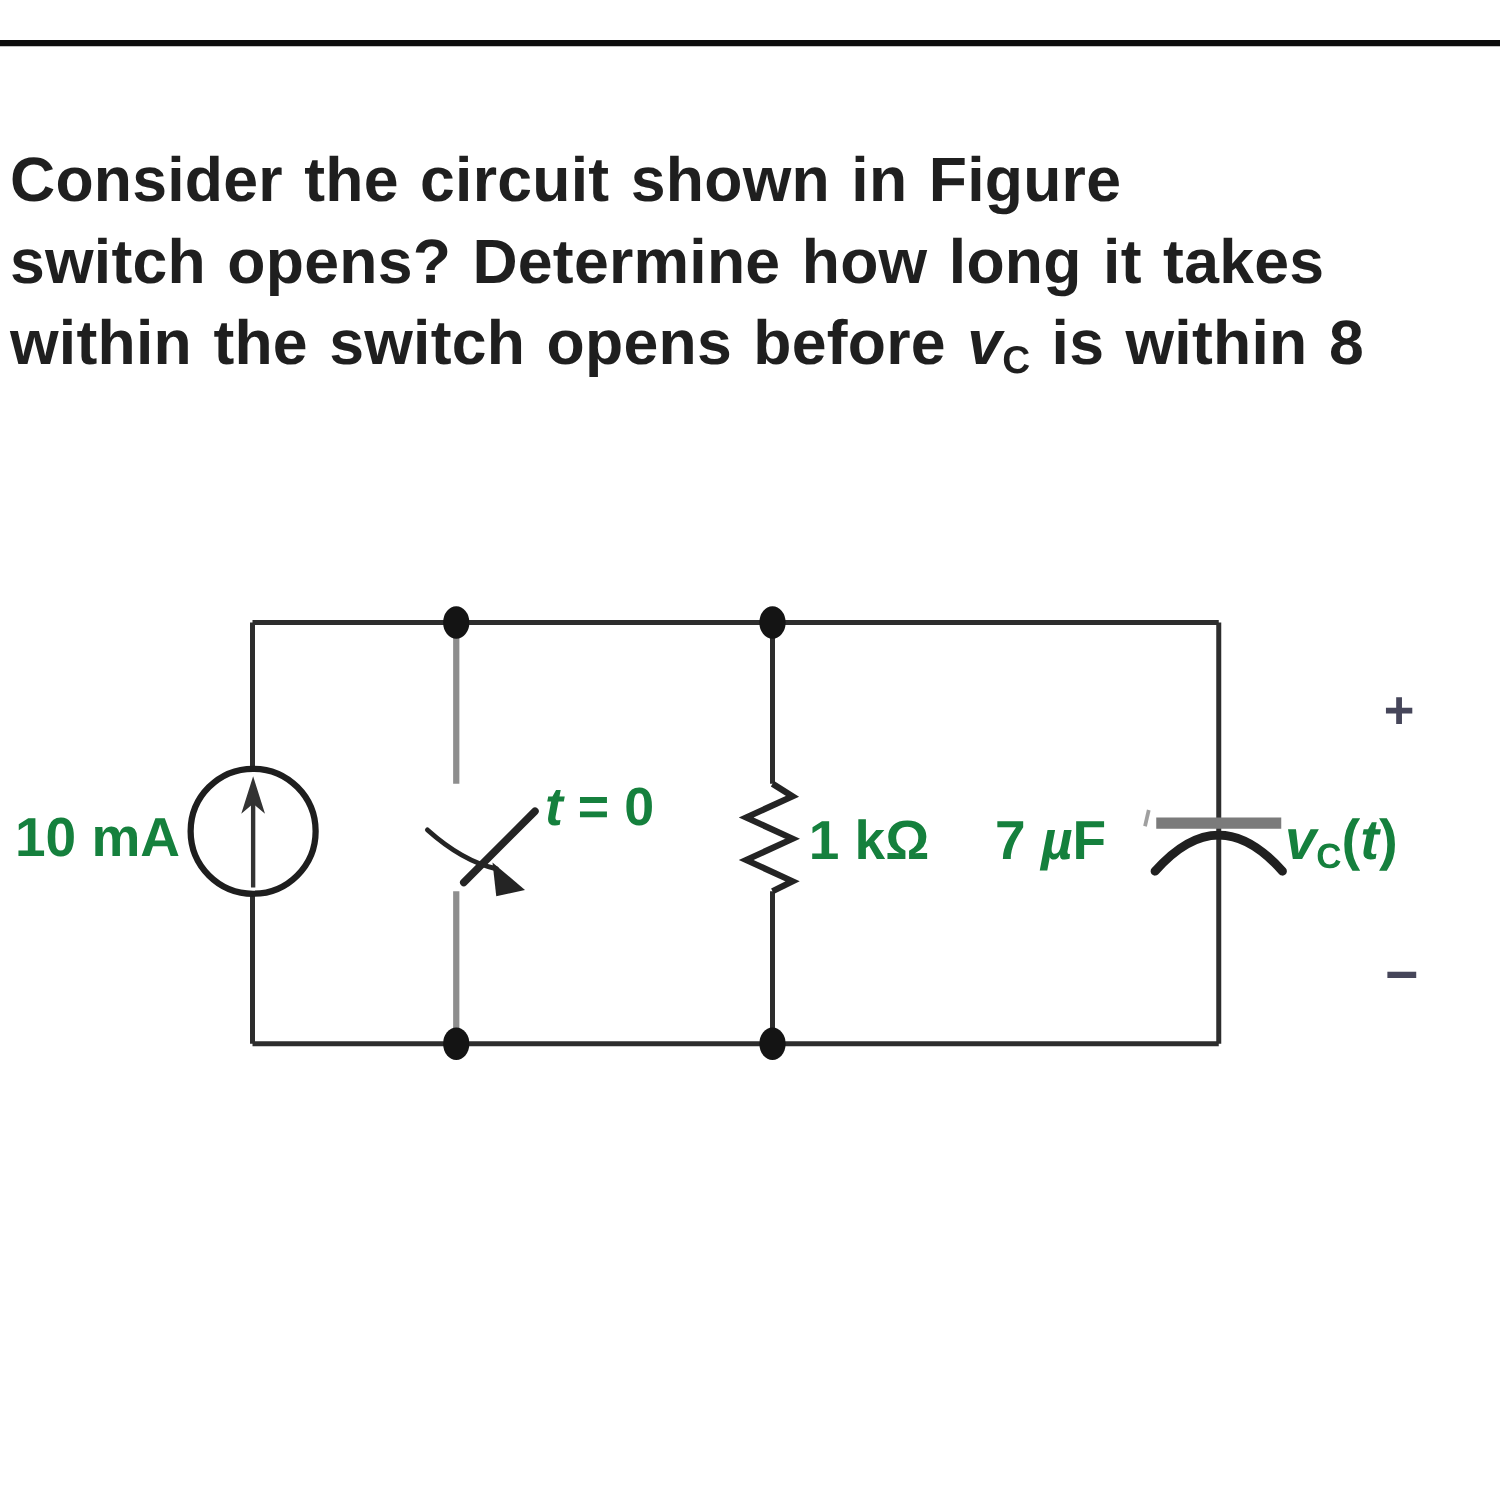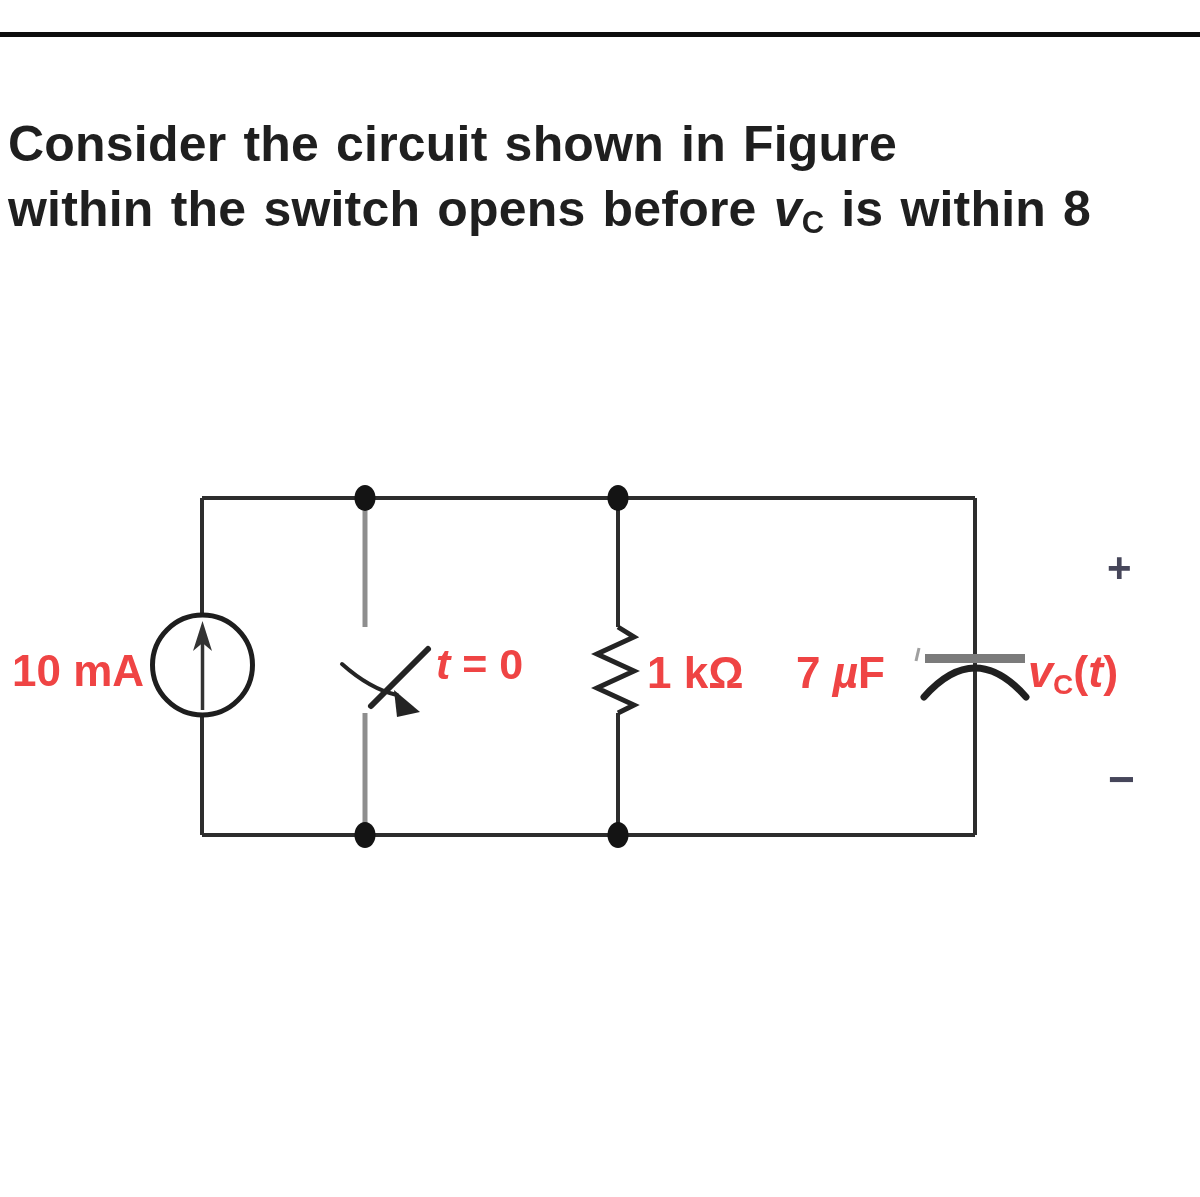--- a/index.html
+++ b/index.html
@@ -45,26 +45,26 @@
   #circuit-svg {
     position: absolute;
     left: 0;
     top: 455px;
     width: 1200px;
     height: 430px;
   }
 
   .clabel {
     position: absolute;
-    color: #ef4444;
+    color: #15803d;
     font-weight: 600;
     white-space: nowrap;
   }
   #source-label   { left: 12px;  top: 646px; font-size: 44px; }
-  #switch-label   { left: 436px; top: 640px; font-size: 43px; }
+  #switch-label   { left: 436px; top: 622px; font-size: 43px; }
   #resistor-label { left: 647px; top: 648px; font-size: 44px; }
   #cap-label      { left: 796px; top: 648px; font-size: 44px; }
   #plus-sign      { left: 1107px; top: 544px; font-size: 42px; color: #46465a; font-weight: 600; }
   #vc-label       { left: 1028px; top: 646px; font-size: 45px; }
   #minus-sign     { left: 1108px; top: 752px; font-size: 46px; color: #46465a; font-weight: 600; }
   .csub {
     font-size: 28px;
     font-style: normal;
     position: relative;
     top: 7px;
@@ -72,20 +72,21 @@
 </style>
 </head>
 <body>
 
 <div id="canvas">
 
   <div id="top-rule" class="rule"></div>
 
   <div id="problem">
     <div class="pline"><span>Consider the circuit shown in Figure</span></div>
+    <div class="pline"><span>switch opens? Determine how long it takes</span></div>
     <div class="pline"><span>within the switch opens before </span><span class="iv">v</span><span class="vsub">C</span><span> is within 8</span></div>
   </div>
 
   <svg id="circuit-svg" viewBox="0 455 1200 430">
 
     <line x1="202" y1="498" x2="975" y2="498" stroke="#2d2d2d" stroke-width="4"></line>
     <line x1="202" y1="835" x2="975" y2="835" stroke="#2d2d2d" stroke-width="4"></line>
     <line x1="202" y1="498" x2="202" y2="616" stroke="#2d2d2d" stroke-width="4"></line>
     <line x1="202" y1="714" x2="202" y2="835" stroke="#2d2d2d" stroke-width="4"></line>
     <line x1="975" y1="498" x2="975" y2="835" stroke="#2d2d2d" stroke-width="4"></line>

